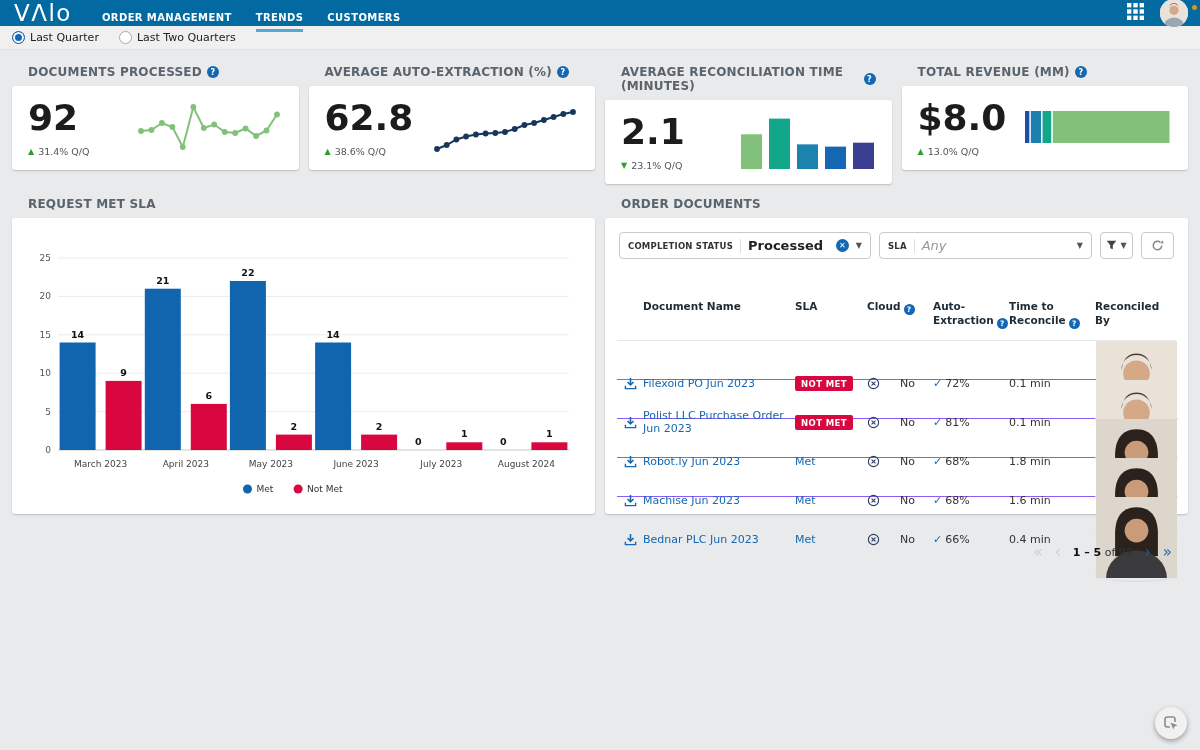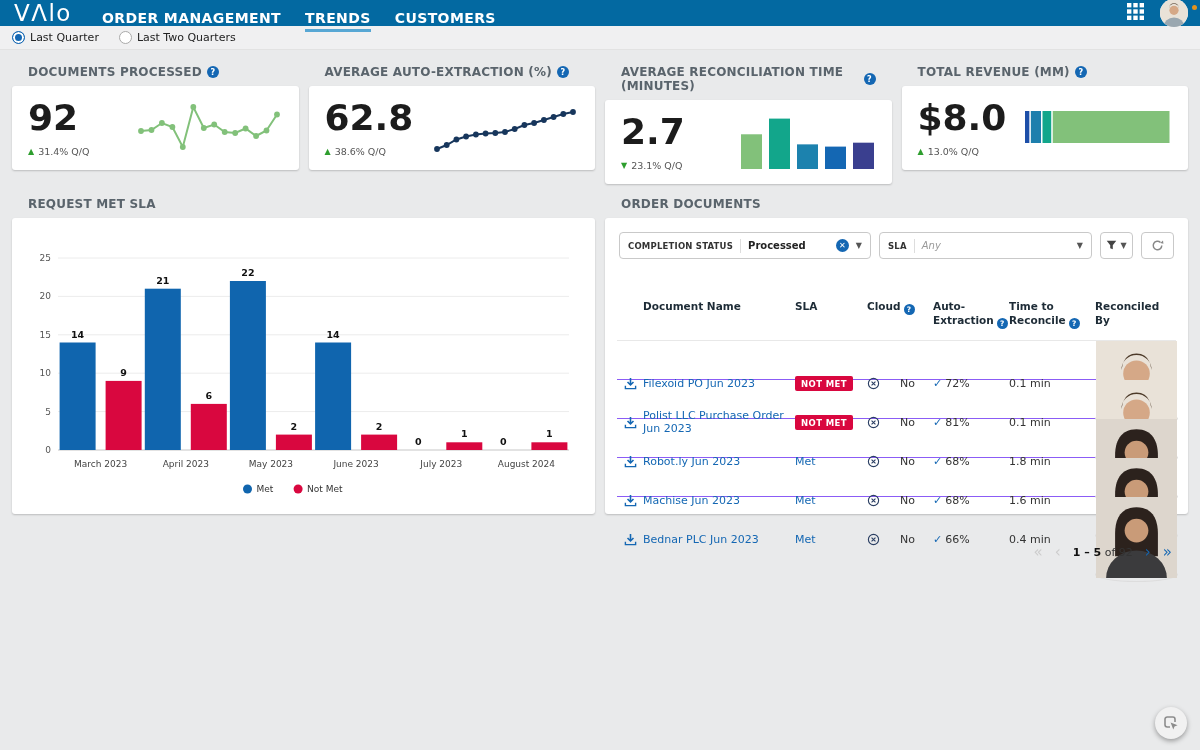--- a/index.html
+++ b/index.html
@@ -6,21 +6,21 @@
   html,body { width:1200px; height:750px; }
   body {
     background:#e9eaeb;
     font-family:"DejaVu Sans","Liberation Sans",sans-serif;
     font-size:11px; color:#333; overflow:hidden; position:relative;
   }
   
   .navbar { height:26px; background:#0369a1; display:flex; align-items:center; padding:0 12px; position:relative; }
   .logo { color:#fff; font-size:23px; letter-spacing:1.5px; font-weight:400; margin:0 30px 0 2px; cursor:default; }
   .nav-tabs { display:flex; gap:24px; height:38px; align-items:stretch; }
-  .nav-tab { color:#fff; font-size:14px; font-weight:bold; letter-spacing:.4px; display:flex; align-items:center; border-bottom:3px solid transparent; padding-top:0; cursor:pointer;margin-top:12px; }
+  .nav-tab { color:#fff; font-size:10px; font-weight:bold; letter-spacing:.4px; display:flex; align-items:center; border-bottom:3px solid transparent; padding-top:0; cursor:pointer;margin-top:12px; }
   .nav-tab.active { border-bottom-color:#57a7d4; }
   .nav-right { margin-left:auto; display:flex; align-items:center; gap:16px; }
   .nav-avatar { width:28px; height:28px; border-radius:50%; overflow:hidden; background:#fff; }
   .notif-dot { position:absolute; top:5px; right:3px; width:5px; height:5px; border-radius:50%; background:#e2921e; }
   
   .radio-bar { background:#f0f0f1; border-bottom:1px solid #e2e2e2; padding:5px 12px; display:flex; gap:20px; align-items:center; }
   .radio-item { display:flex; align-items:center; gap:5px; color:#222; cursor:pointer; }
   .radio-circle { width:13px; height:13px; border-radius:50%; border:1px solid #aaa; background:#fff; }
   .radio-circle.selected { background:#1467b3; border-color:#1467b3; box-shadow:inset 0 0 0 2px #fff; }
   
@@ -35,21 +35,21 @@
   .delta-arrow { color:#2e9e2e; font-size:8px; }
   .panels { display:grid; grid-template-columns:1fr 1fr; gap:10px; margin-top:8px; }
   .panel { height:296px; padding:10px 12px; }
   
   .filter-row { display:flex; gap:8px; margin:4px 2px 8px; }
   .combo { border:1px solid #c9c9c9; border-radius:4px; height:27px; display:flex; align-items:center; padding:0 8px; background:#fff; cursor:pointer; }
   .combo-status { width:252px; }
   .combo-sla { flex:1; }
   .combo-label { font-size:8.5px; font-weight:bold; color:#333; letter-spacing:.2px; text-transform:uppercase; white-space:nowrap; }
   .combo-sep { width:1px; height:14px; background:#ddd; margin:0 7px; flex:none; }
-  .combo-value { font-size:10px; font-weight:bold; color:#222; }
+  .combo-value { font-size:13px; font-weight:bold; color:#222; }
   .combo-placeholder { font-style:italic; color:#999; font-weight:normal; }
   .clear-icon { width:13px; height:13px; border-radius:50%; background:#1467b3; color:#fff; font-size:8px; font-weight:bold; display:flex; align-items:center; justify-content:center; margin-left:auto; cursor:pointer; }
   .caret { color:#555; font-size:8px; margin-left:7px; }
   .combo-sla .caret { margin-left:auto; }
   .icon-btn { width:33px; height:27px; border:1px solid #c9c9c9; border-radius:4px; background:#fff; display:flex; align-items:center; justify-content:center; gap:2px; cursor:pointer; }
   .tgrid { display:grid; grid-template-columns:26px 152px 72px 66px 76px 86px 1fr; align-items:center; }
   .thead { font-size:10.5px; font-weight:bold; color:#1d2b36; padding:5px 0 11px; line-height:1.3; align-items:start; border-bottom:1px solid #e8e8e8;margin-top:36px; }
   .th-help { display:inline-flex; vertical-align:-2px; margin-left:3px; width:11px; height:11px; font-size:7.5px; }
   .trow { height:39px; border-bottom:1px solid #8b5cf6; }
   .trow:last-child { border-bottom:none; }
@@ -184,21 +184,21 @@
             </svg></div>
     </div>
   </div>
       <div>
     <div class="section-title">
           <span>AVERAGE RECONCILIATION TIME (MINUTES)</span>
           <span class="help-icon">?</span>
         </div>
     <div class="card kpi-card">
       <div>
-        <div class="kpi-value">2.7</div>
+        <div class="kpi-value">2.1</div>
         <div class="kpi-delta">
               <span class="delta-arrow">▼</span>
               <span>23.1% Q/Q</span>
             </div>
       </div>
       <div><svg width="148" height="62">
               <rect x="13" y="24.28" width="21" height="34.72" fill="#82c17a"></rect>
               <rect x="41" y="8.600000000000001" width="21" height="50.4" fill="#12a68b"></rect>
               <rect x="69" y="34.36" width="21" height="24.64" fill="#1c82ae"></rect>
               <rect x="97" y="36.599999999999994" width="21" height="22.400000000000002" fill="#1467b3"></rect>

